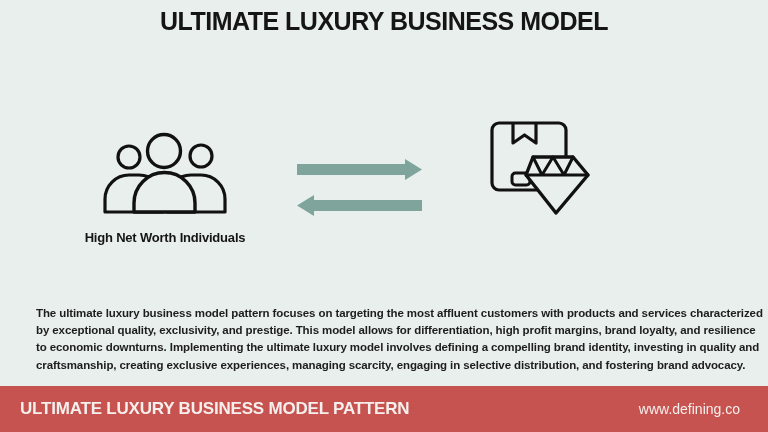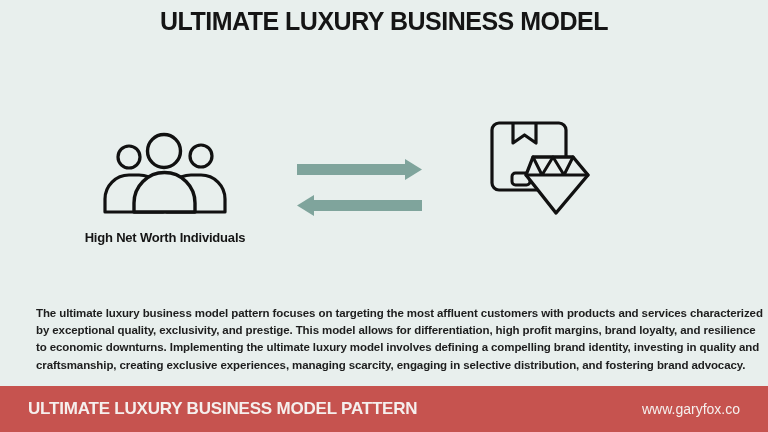--- a/index.html
+++ b/index.html
@@ -40,21 +40,21 @@
     position:absolute;left:20px;top:305px;width:732px;
     font-size:11.5px;font-weight:bold;line-height:17.2px;
     letter-spacing:-0.1px;
     color:#1d1d1d;
     margin-left:16px;
   }
   .footer{
     position:absolute;left:0;bottom:0;width:768px;height:46px;
     background:var(--accent-red);
     display:flex;align-items:center;justify-content:space-between;
-    box-sizing:border-box;padding:0 28px 0 28px;
+    box-sizing:border-box;padding:0 28px 0 20px;
   }
   .footer-title{
     color:var(--footer-text);
     font-size:17px;font-weight:bold;letter-spacing:-0.2px;
   }
   .footer-site{
     color:var(--footer-text);
     font-size:14px;font-weight:normal;
     text-decoration:none;cursor:pointer;
   }
@@ -113,16 +113,16 @@
 
   <div class="node-label label-left">High Net Worth Individuals</div>
 
   <div class="node-label label-right">
   </div>
 
   <div class="description">The ultimate luxury business model pattern focuses on targeting the most affluent customers with products and services characterized by exceptional quality, exclusivity, and prestige. This model allows for differentiation, high profit margins, brand loyalty, and resilience to economic downturns. Implementing the ultimate luxury model involves defining a compelling brand identity, investing in quality and craftsmanship, creating exclusive experiences, managing scarcity, engaging in selective distribution, and fostering brand advocacy.</div>
 
   <div class="footer">
     <span class="footer-title">ULTIMATE LUXURY BUSINESS MODEL PATTERN</span>
-    <a class="footer-site">www.garyfox.co</a>
+    <a class="footer-site">www.defining.co</a>
   </div>
 
 </div>
 
 </body></html>

